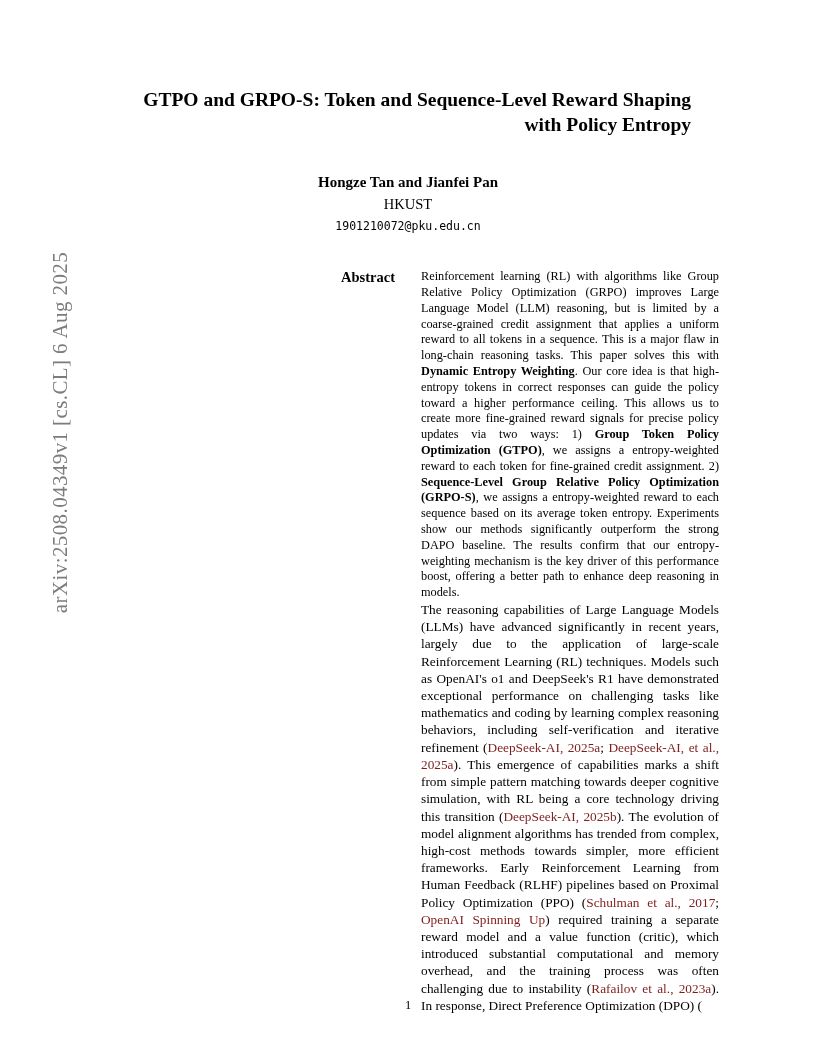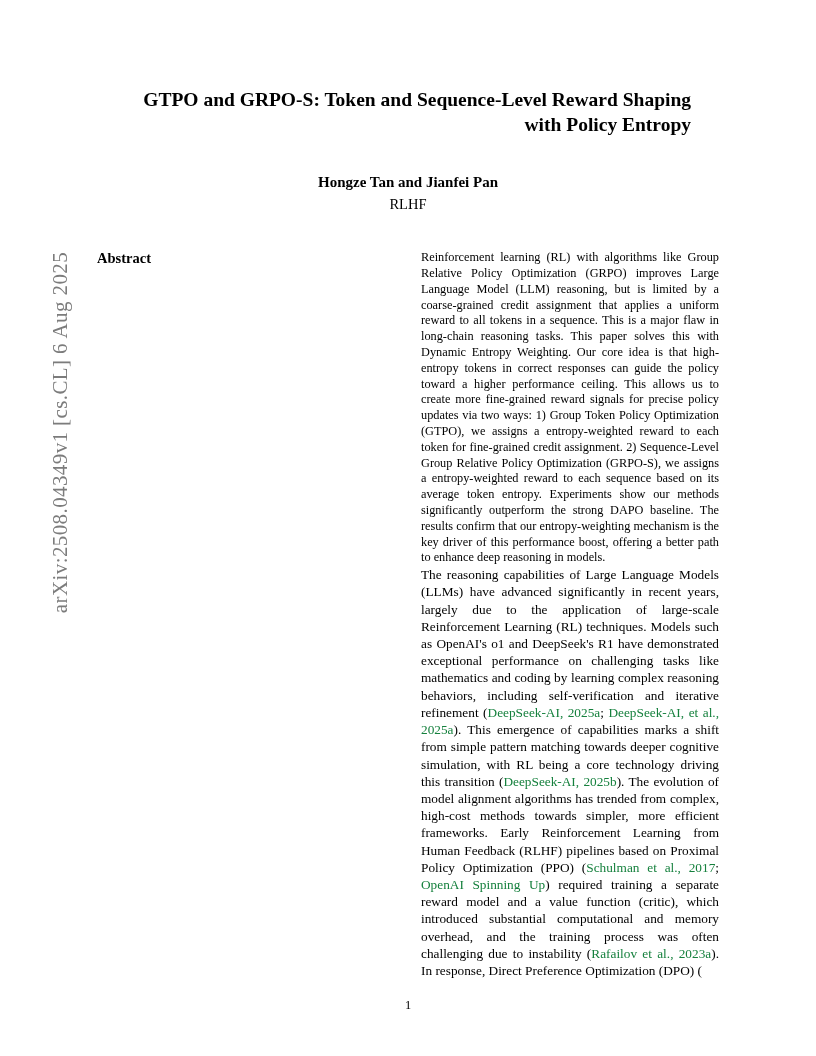--- a/index.html
+++ b/index.html
@@ -74,54 +74,54 @@
   .columns {
     margin-top: 36px;
     display: flex;
     gap: 26px;
   }
   .col {
     width: 298px;
   }
 
   .abstract-head {
-    text-align: left;
+    text-align: right;
     font-size: 14.5px;
     font-weight: bold;
     margin: 0 0 7px 0;
   }
 
   .abstract-body {
     font-size: 12.3px;
     line-height: 1.285;
     text-align: justify;
     text-justify: inter-word;
     margin: 0;
   }
-  .abstract-body b { font-weight: normal; }
+  .abstract-body b { font-weight: bold; }
 
   .sec-head {
     font-size: 14px;
     font-weight: bold;
     margin: 17px 0 7px 0;
   }
   .sec-head .num {
     display: inline-block;
     width: 23px;
   }
 
   .body-text {
     font-size: 13.3px;
     line-height: 1.295;
     text-align: justify;
     text-justify: inter-word;
     margin: 0;
     hyphens: none;
   }
-  .cite { color: #15803d; }
+  .cite { color: #7f1d1d; }
 
   .pageno {
     position: absolute;
     left: 0;
     right: 0;
     top: 998px;
     text-align: center;
     font-size: 12.5px;
   }
 </style>
@@ -130,21 +130,22 @@
 
 <div class="page">
 
   <div class="arxiv-stamp">arXiv:2508.04349v1  [cs.CL]  6 Aug 2025</div>
 
   <div class="content">
 
     <h1 class="title">GTPO and GRPO-S: Token and Sequence-Level Reward Shaping with Policy Entropy</h1>
 
     <div class="authors">Hongze Tan  and  Jianfei Pan</div>
-    <div class="affil">RLHF</div>
+    <div class="affil">HKUST</div>
+    <div class="email">1901210072@pku.edu.cn</div>
 
     <div class="columns">
 
       <div class="col">
 
         <div class="abstract-head">Abstract</div>
 
       </div>
 
       <div class="col">

